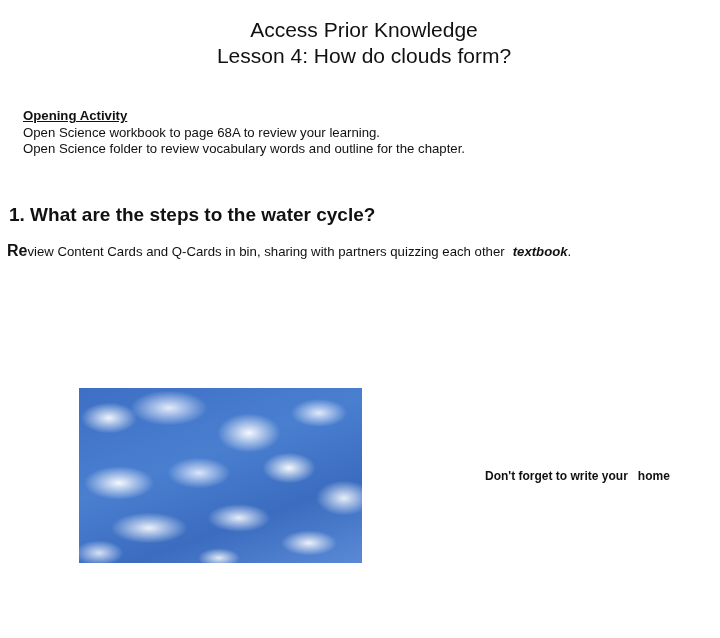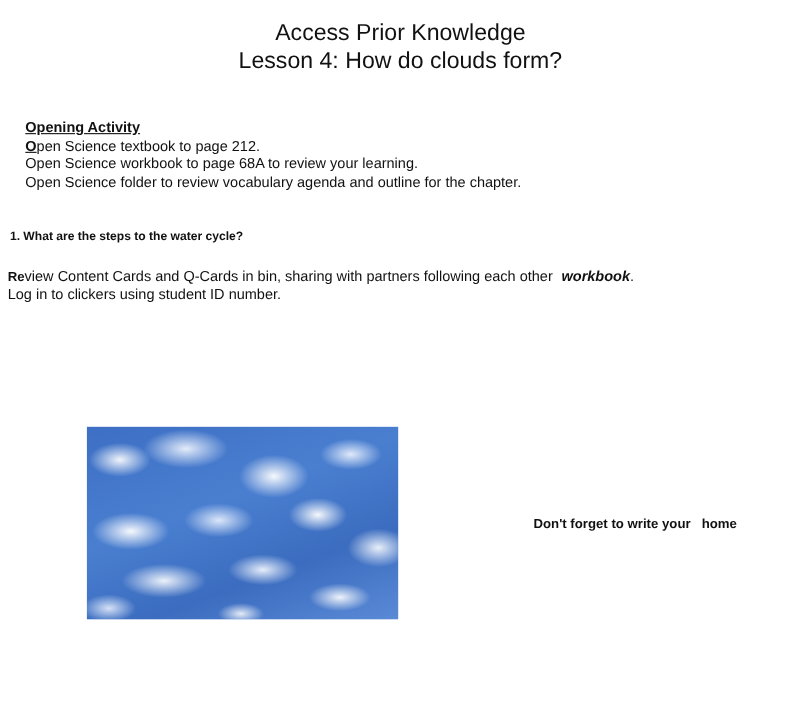--- a/index.html
+++ b/index.html
@@ -10,26 +10,26 @@
     .title {
       position: absolute; left: 0; width: 728px; top: 17px; text-align: center;
       font-size: 21px; line-height: 26px; color: #111;
     }
     .activity {
       position: absolute; left: 7px; top: 108px; font-size: 13.2px; line-height: 16.5px; margin-left: 16px;
     }
     .activity .heading { font-weight: bold; text-decoration: underline; }
     .activity .lead { font-weight: bold; text-decoration: underline; }
     .question {
-      position: absolute; left: 9px; top: 206px; font-size: 11px; font-weight: bold; line-height: 18px;
+      position: absolute; left: 9px; top: 206px; font-size: 19px; font-weight: bold; line-height: 18px;
     }
     .review {
       position: absolute; left: 7px; top: 243px; font-size: 13.2px; line-height: 16.5px;
     }
-    .review .big { font-size: 12px; font-weight: bold; }
+    .review .big { font-size: 16px; font-weight: bold; }
     .review .quiet { font-weight: bold; font-style: italic; margin-left: 8px; }
     .sky {
       position: absolute; left: 79px; top: 388px; width: 283px; height: 175px;
       background:
         radial-gradient(ellipse 40px 22px at 30px 30px, rgba(255,255,255,0.92), rgba(255,255,255,0) 70%),
         radial-gradient(ellipse 55px 25px at 90px 20px, rgba(245,248,255,0.9), rgba(255,255,255,0) 70%),
         radial-gradient(ellipse 45px 28px at 170px 45px, rgba(255,255,255,0.95), rgba(255,255,255,0) 70%),
         radial-gradient(ellipse 40px 20px at 240px 25px, rgba(240,245,255,0.9), rgba(255,255,255,0) 70%),
         radial-gradient(ellipse 50px 24px at 40px 95px, rgba(255,255,255,0.95), rgba(255,255,255,0) 70%),
         radial-gradient(ellipse 45px 22px at 120px 85px, rgba(235,242,255,0.9), rgba(255,255,255,0) 70%),
@@ -49,29 +49,27 @@
 </head>
 <body>
 
 <div class="title">
   <div>Access Prior Knowledge</div>
   <div>Lesson 4: How do clouds form?</div>
 </div>
 
 <div class="activity">
   <div class="heading">Opening Activity</div>
-  <div><span class="lead">O</span><span>pen Science textbook to page 212.</span></div>
   <div>Open Science workbook to page 68A to review your learning.</div>
-  <div>Open Science folder to review vocabulary agenda and outline for the chapter.</div>
+  <div>Open Science folder to review vocabulary words and outline for the chapter.</div>
 </div>
 
 <div class="question">1. What are the steps to the water cycle?</div>
 
 <div class="review">
-  <div><span class="big">Re</span><span>view Content Cards and Q-Cards in bin, sharing with partners following each other</span><span class="quiet">workbook</span><span>.</span></div>
-  <div>Log in to clickers using student ID number.</div>
+  <div><span class="big">Re</span><span>view Content Cards and Q-Cards in bin, sharing with partners quizzing each other</span><span class="quiet">textbook</span><span>.</span></div>
 </div>
 
 <div class="sky" title="Blue sky with scattered white cumulus clouds"></div>
 
 <div class="reminder">
   <div style="white-space:pre">Don't forget to write your   home</div>
 </div>
 
 </body></html>

